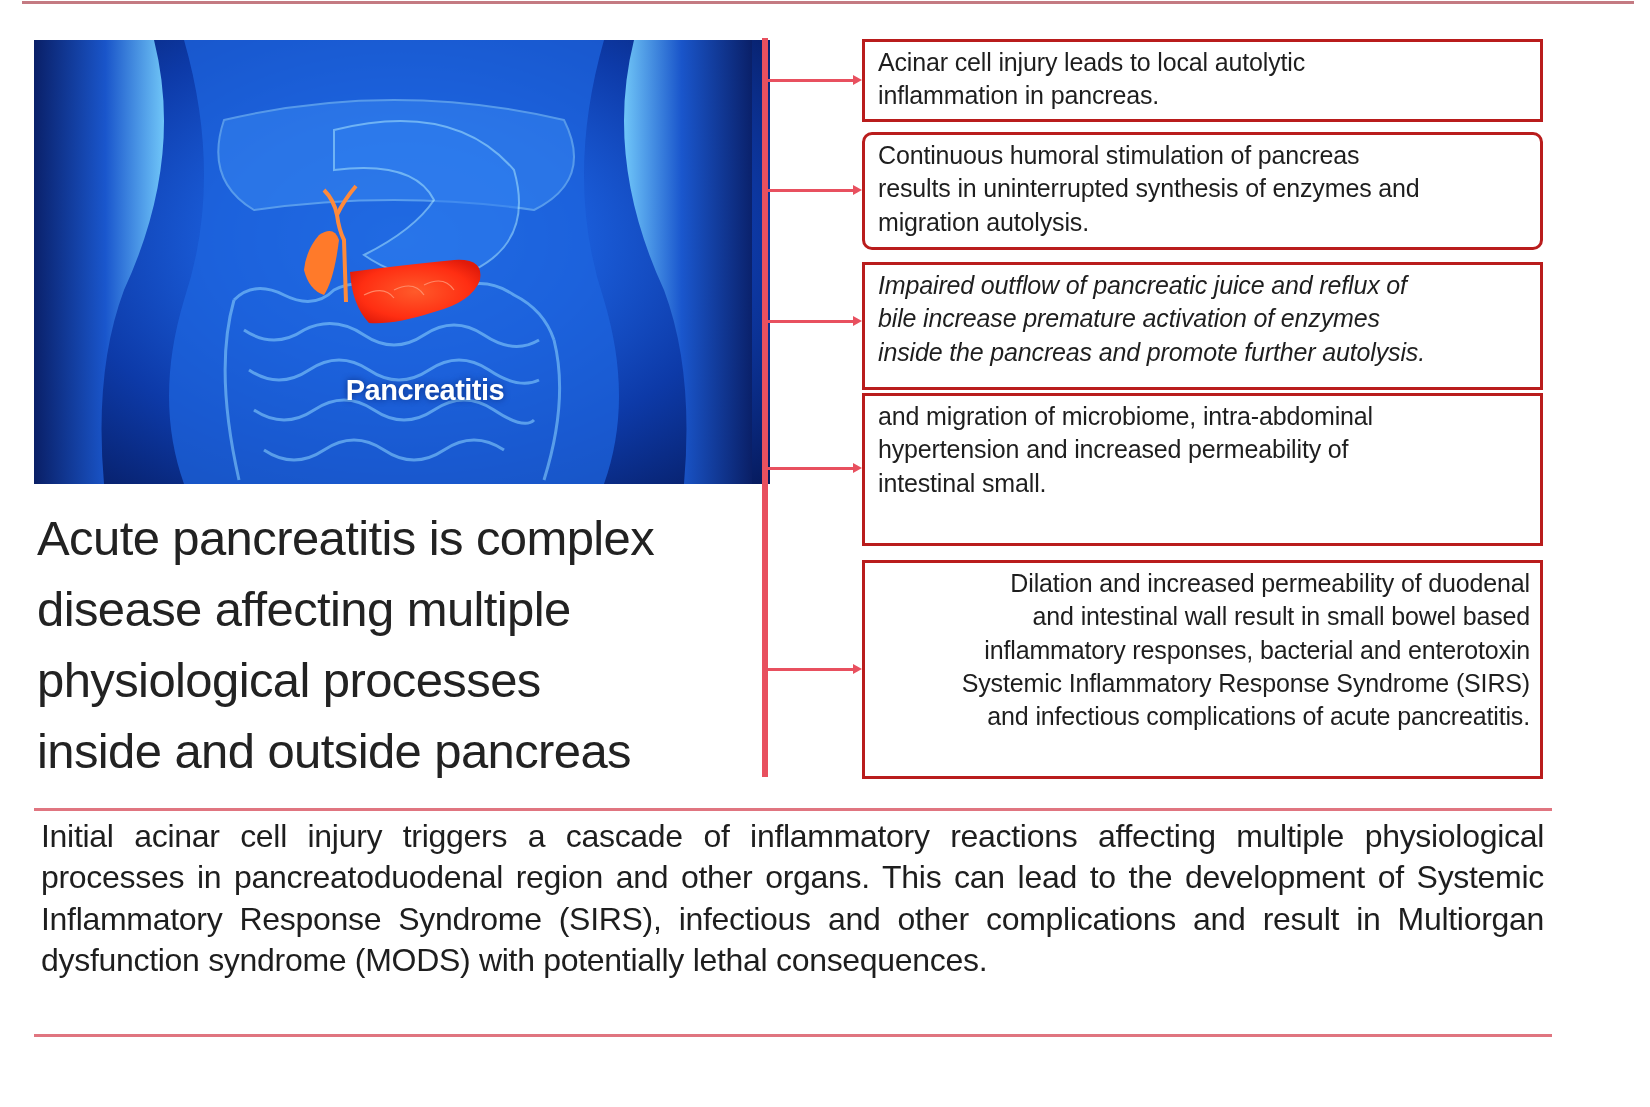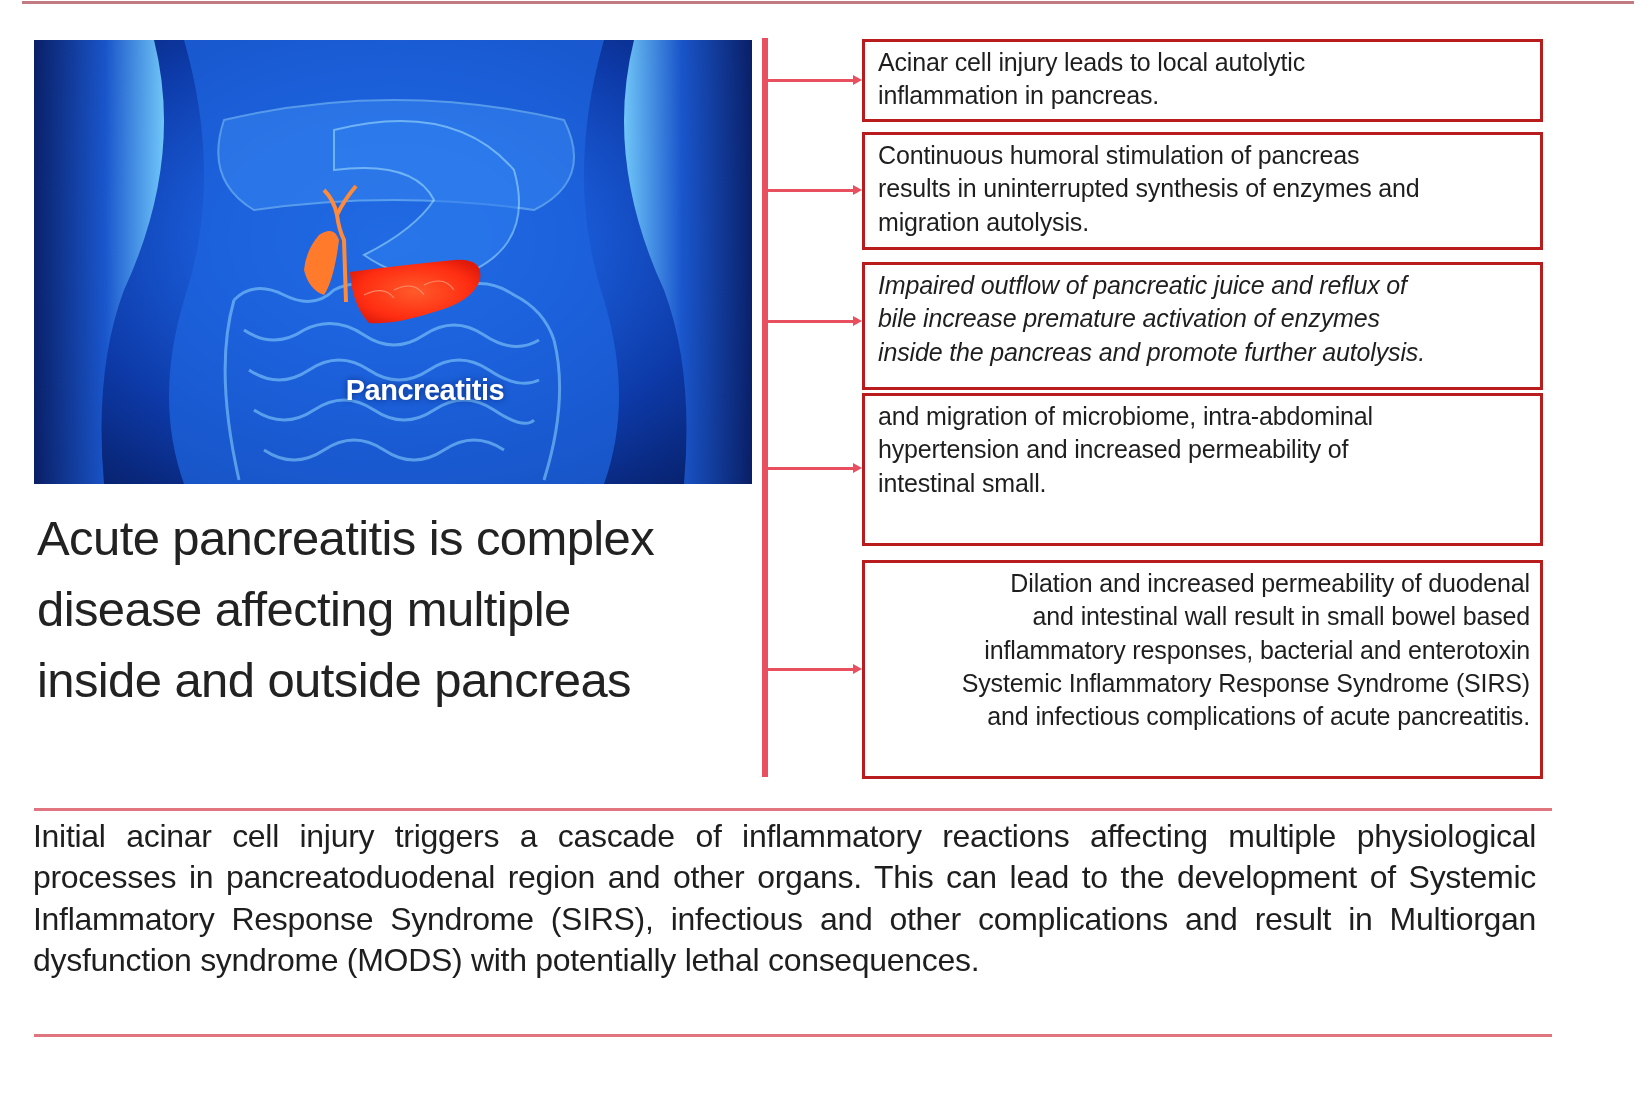--- a/index.html
+++ b/index.html
@@ -24,20 +24,21 @@
     background: #c47a82;
   }
   .hero {
     position: absolute;
     left: 34px;
     top: 40px;
     width: 718px;
     height: 444px;
     overflow: hidden;
     background: radial-gradient(ellipse at 50% 45%, #2a7df0 0%, #1a5cd8 35%, #0d3aa8 65%, #061a5c 100%);
+    padding-left: 18px;
   }
   .hero svg { position: absolute; left: 0; top: 0; }
   .hero-label {
     position: absolute;
     left: 0;
     width: 718px;
     top: 334px;
     text-align: center;
     color: #ffffff;
     font-weight: bold;
@@ -97,21 +98,21 @@
   }
   .hr {
     position: absolute;
     left: 34px;
     width: 1518px;
     height: 3px;
     background: #e07580;
   }
   .summary {
     position: absolute;
-    left: 33px;
+    left: 41px;
     top: 816px;
     width: 1503px;
     font-size: 32px;
     line-height: 41.3px;
     text-align: justify;
     color: #1e1e1e;
     letter-spacing: -0.3px;
   }
 </style>
 </head>
@@ -173,36 +174,37 @@
     </g>
   </svg>
   <div class="hero-label">
     <span>Pancreatitis</span>
   </div>
 </div>
 
 <div class="heading">
   <div>Acute pancreatitis is complex</div>
   <div>disease affecting multiple</div>
+  <div>physiological processes</div>
   <div>inside and outside pancreas</div>
 </div>
 
 <div class="vbar"></div>
 <div class="arrow" style="top:79px;"></div>
 <div class="arrow" style="top:189px;"></div>
 <div class="arrow" style="top:320px;"></div>
 <div class="arrow" style="top:467px;"></div>
 <div class="arrow" style="top:668px;"></div>
 
 <div class="box" style="top:39px; height:83px;">
   <div>Acinar cell injury leads to local autolytic</div>
   <div>inflammation in pancreas.</div>
 </div>
 
-<div class="box" style="top:132px; height:118px;">
+<div class="box" style="top:132px; height:118px;border-radius:10px;">
   <div>Continuous humoral stimulation of pancreas</div>
   <div>results in uninterrupted synthesis of enzymes and</div>
   <div>migration autolysis.</div>
 </div>
 
 <div class="box" style="top:262px; height:128px;font-style:italic;">
   <div>Impaired outflow of pancreatic juice and reflux of</div>
   <div>bile increase premature activation of enzymes</div>
   <div>inside the pancreas and promote further autolysis.</div>
 </div>

